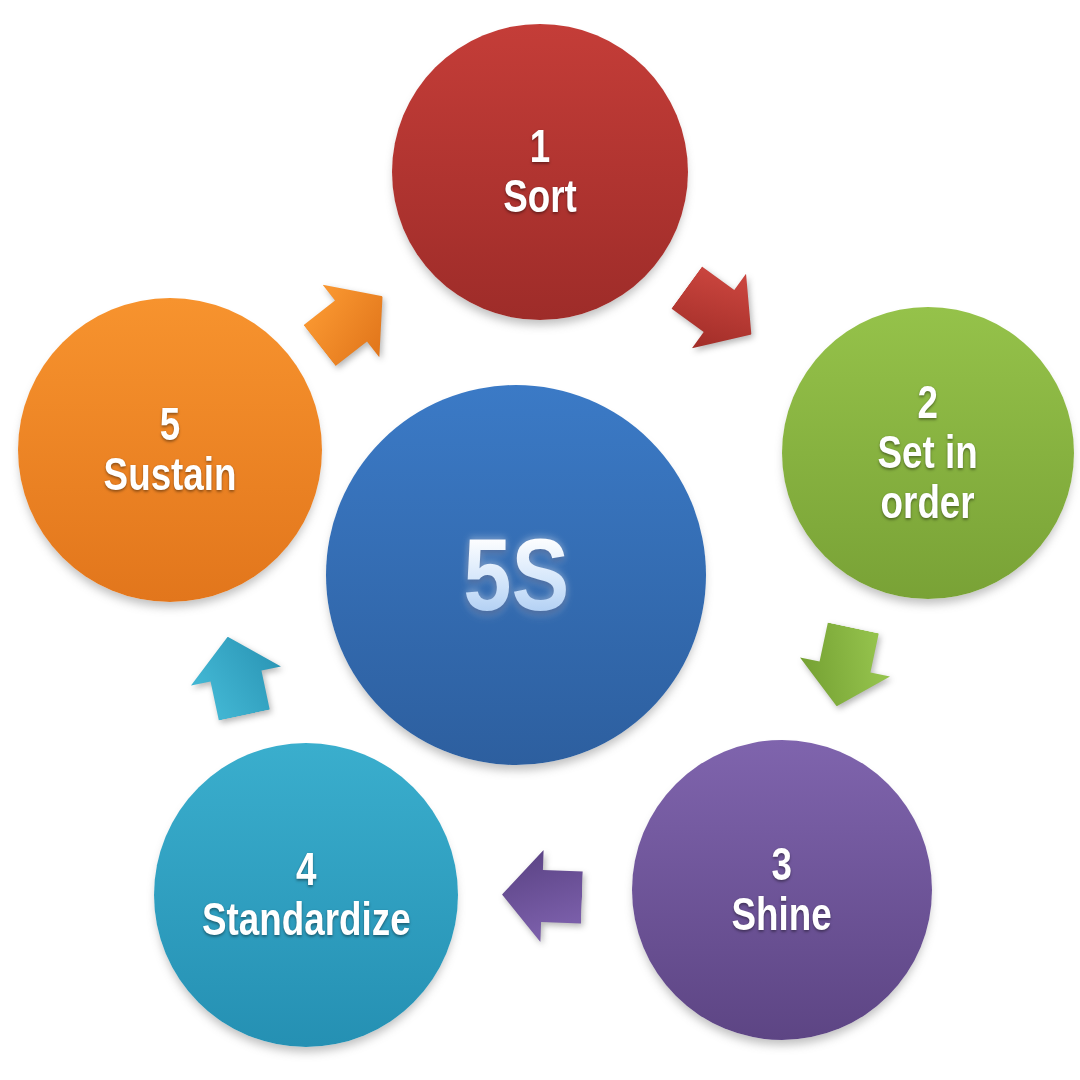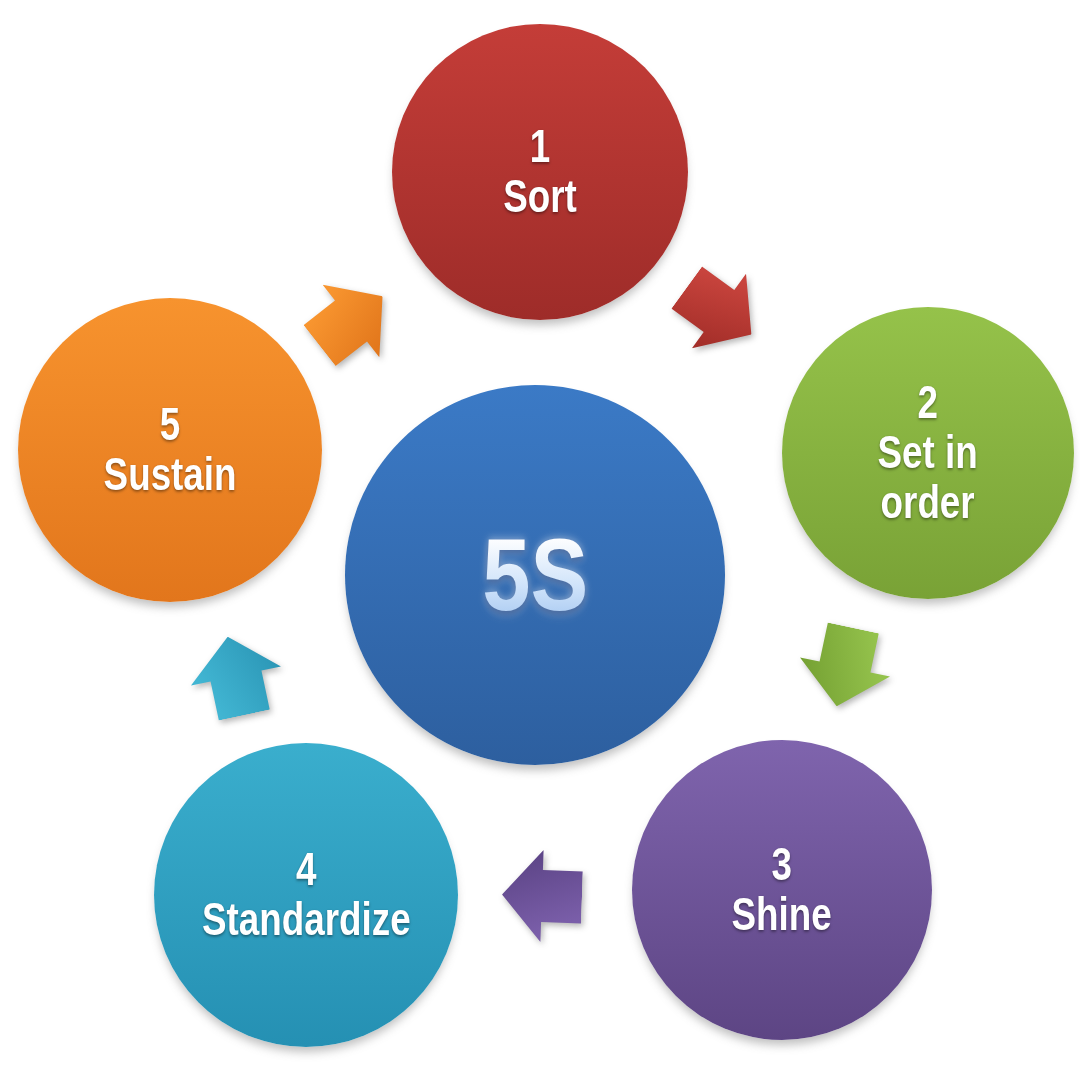--- a/index.html
+++ b/index.html
@@ -78,21 +78,21 @@
   </div>
 
   <div class="circle" style="left: 154px; top: 743px; width: 304px; height: 304px; --g1: #3aaecd; --g2: #2590b3;">
     <div class="ctext"><div>4</div><div>Standardize</div></div>
   </div>
 
   <div class="circle" style="left: 18px; top: 298px; width: 304px; height: 304px; --g1: #f7932e; --g2: #e2761c;">
     <div class="ctext"><div>5</div><div>Sustain</div></div>
   </div>
 
-  <div class="circle center-circle" style="left: 345px; top: 385px; width: 380px; height: 380px; --g1: #3b7ac6; --g2: #2d5f9f;">
+  <div class="circle center-circle" style="left: 326px; top: 385px; width: 380px; height: 380px; --g1: #3b7ac6; --g2: #2d5f9f;">
     <div class="ctext">5S</div>
   </div>
 
   <div class="arrow-w" style="left: 679px; top: 265px; --a1: #c8443d; --a2: #a02c27;">
     <div class="arrow-shape" style="transform:rotate(36deg);"></div>
   </div>
 
   <div class="arrow-w" style="left: 805px; top: 621px; --a1: #94c24c; --a2: #74a032;">
     <div class="arrow-shape" style="transform:rotate(102deg);"></div>
   </div>

